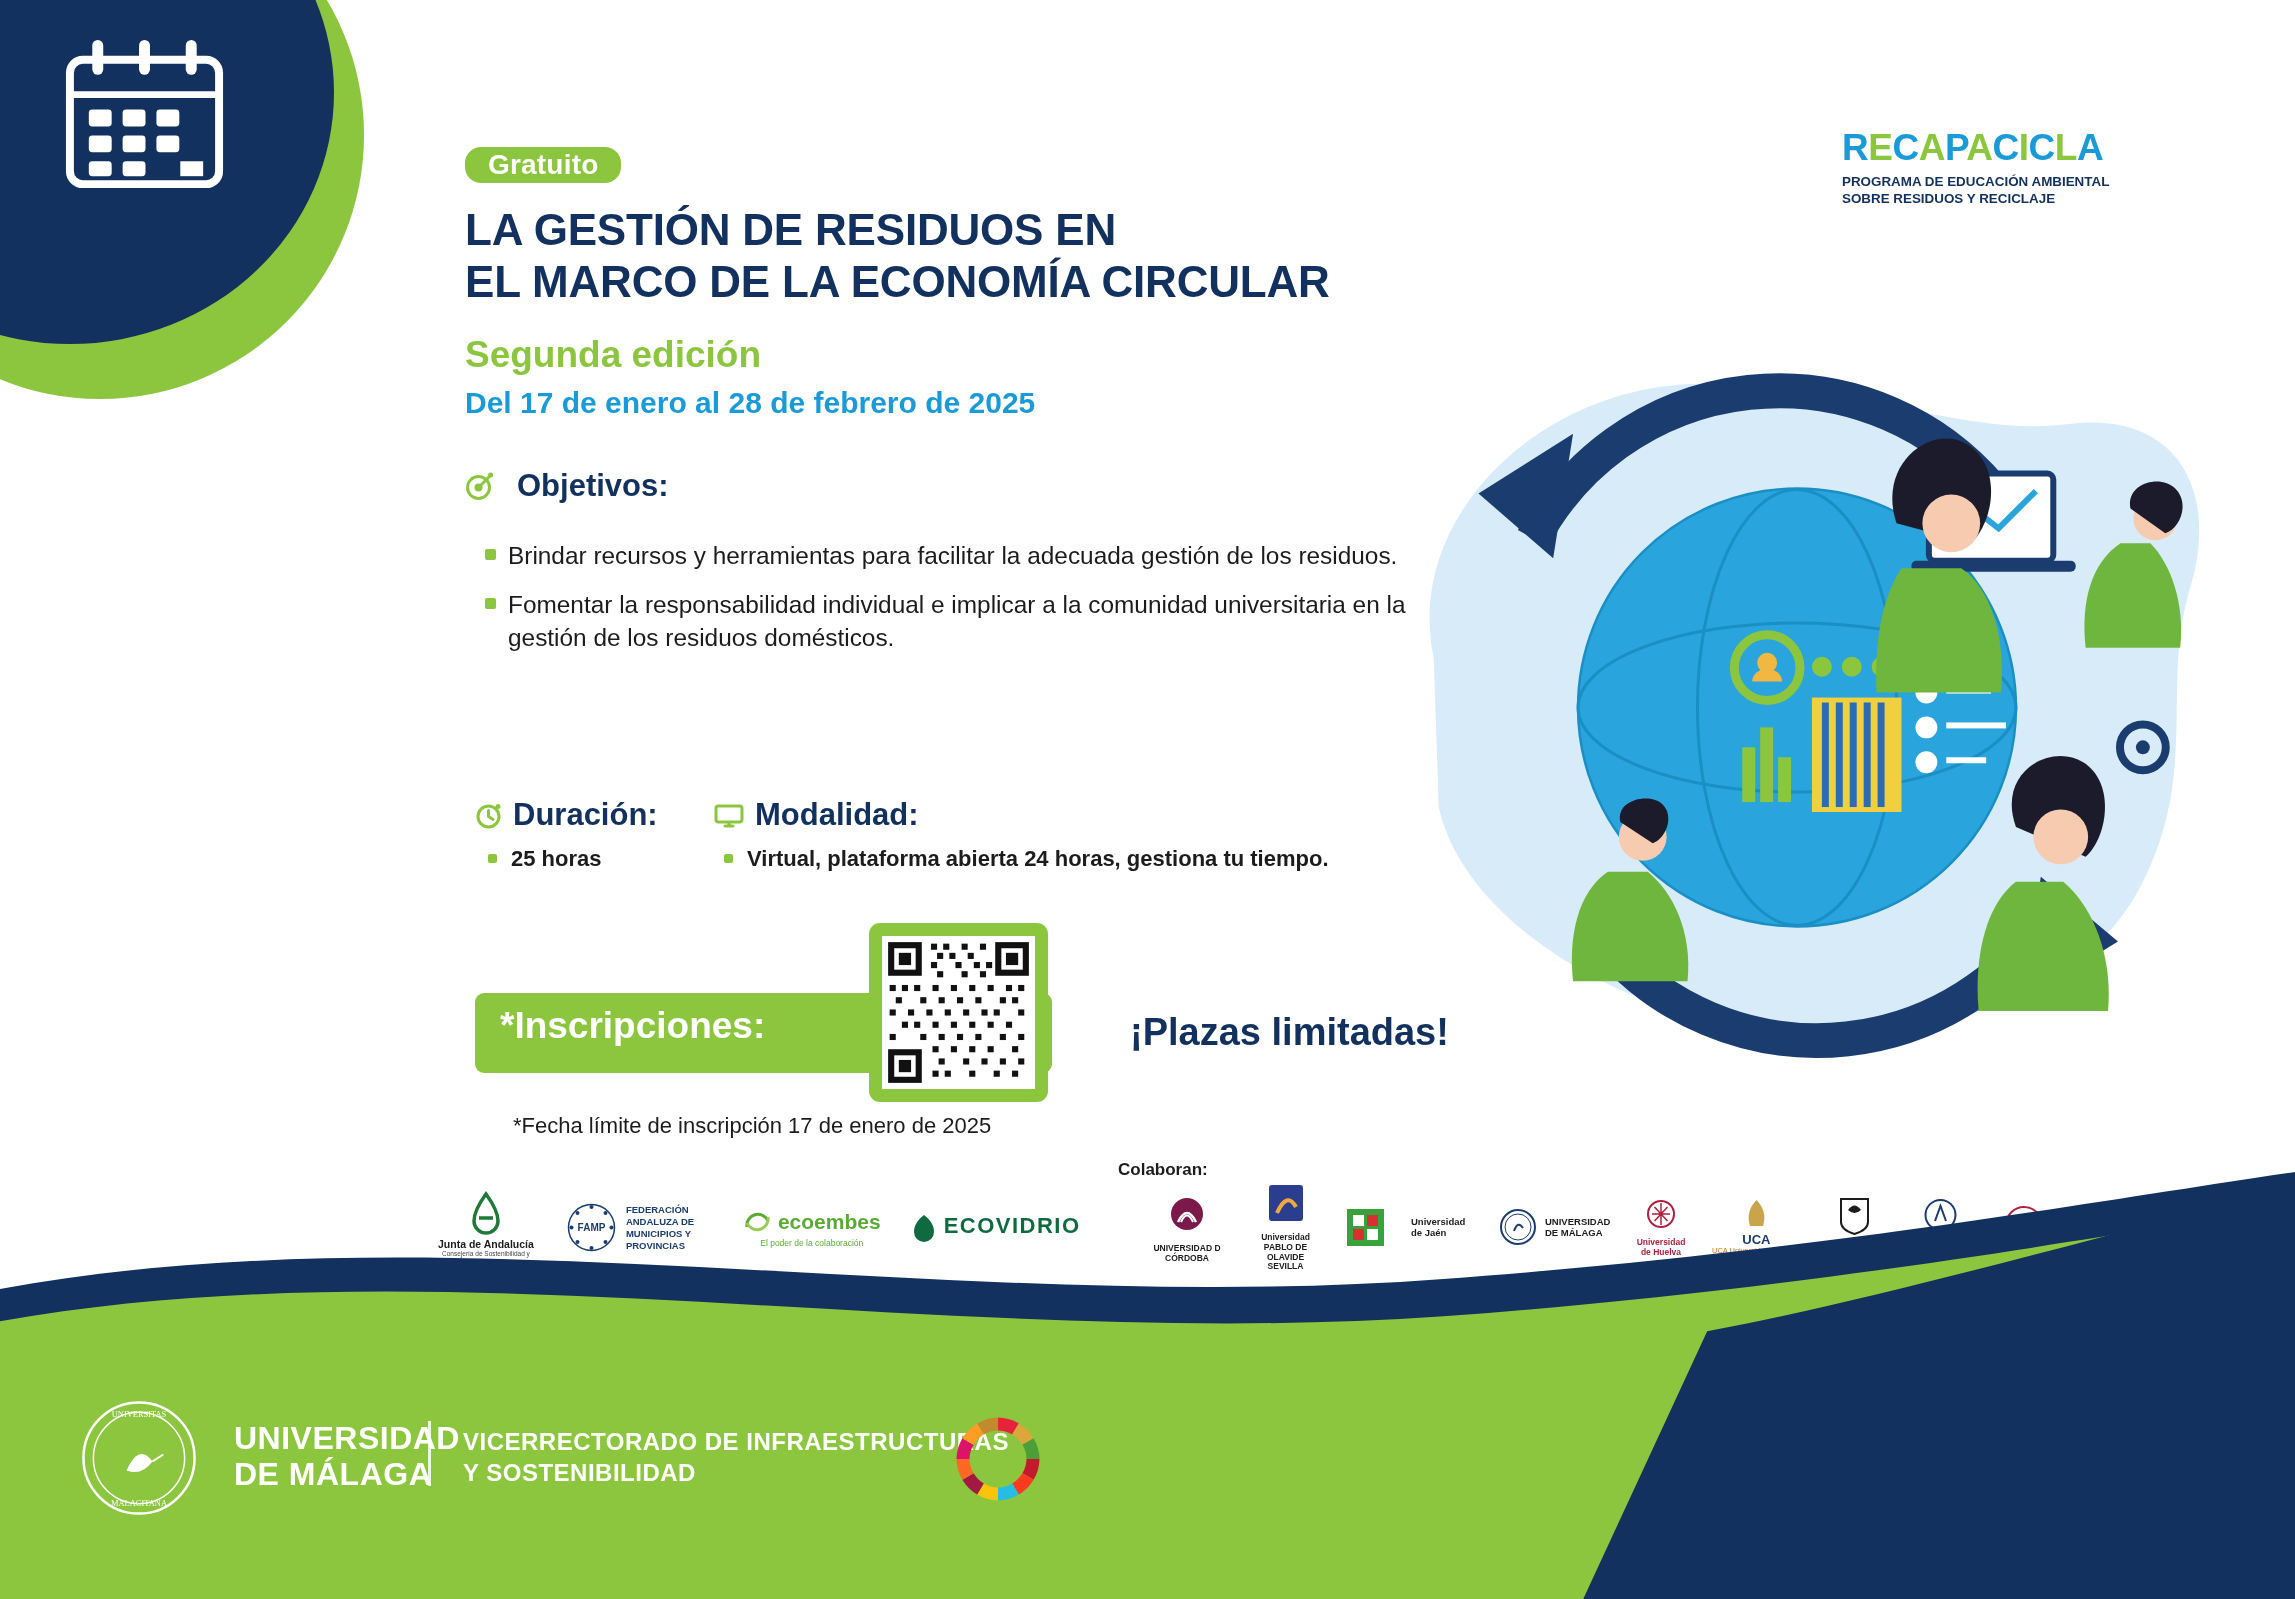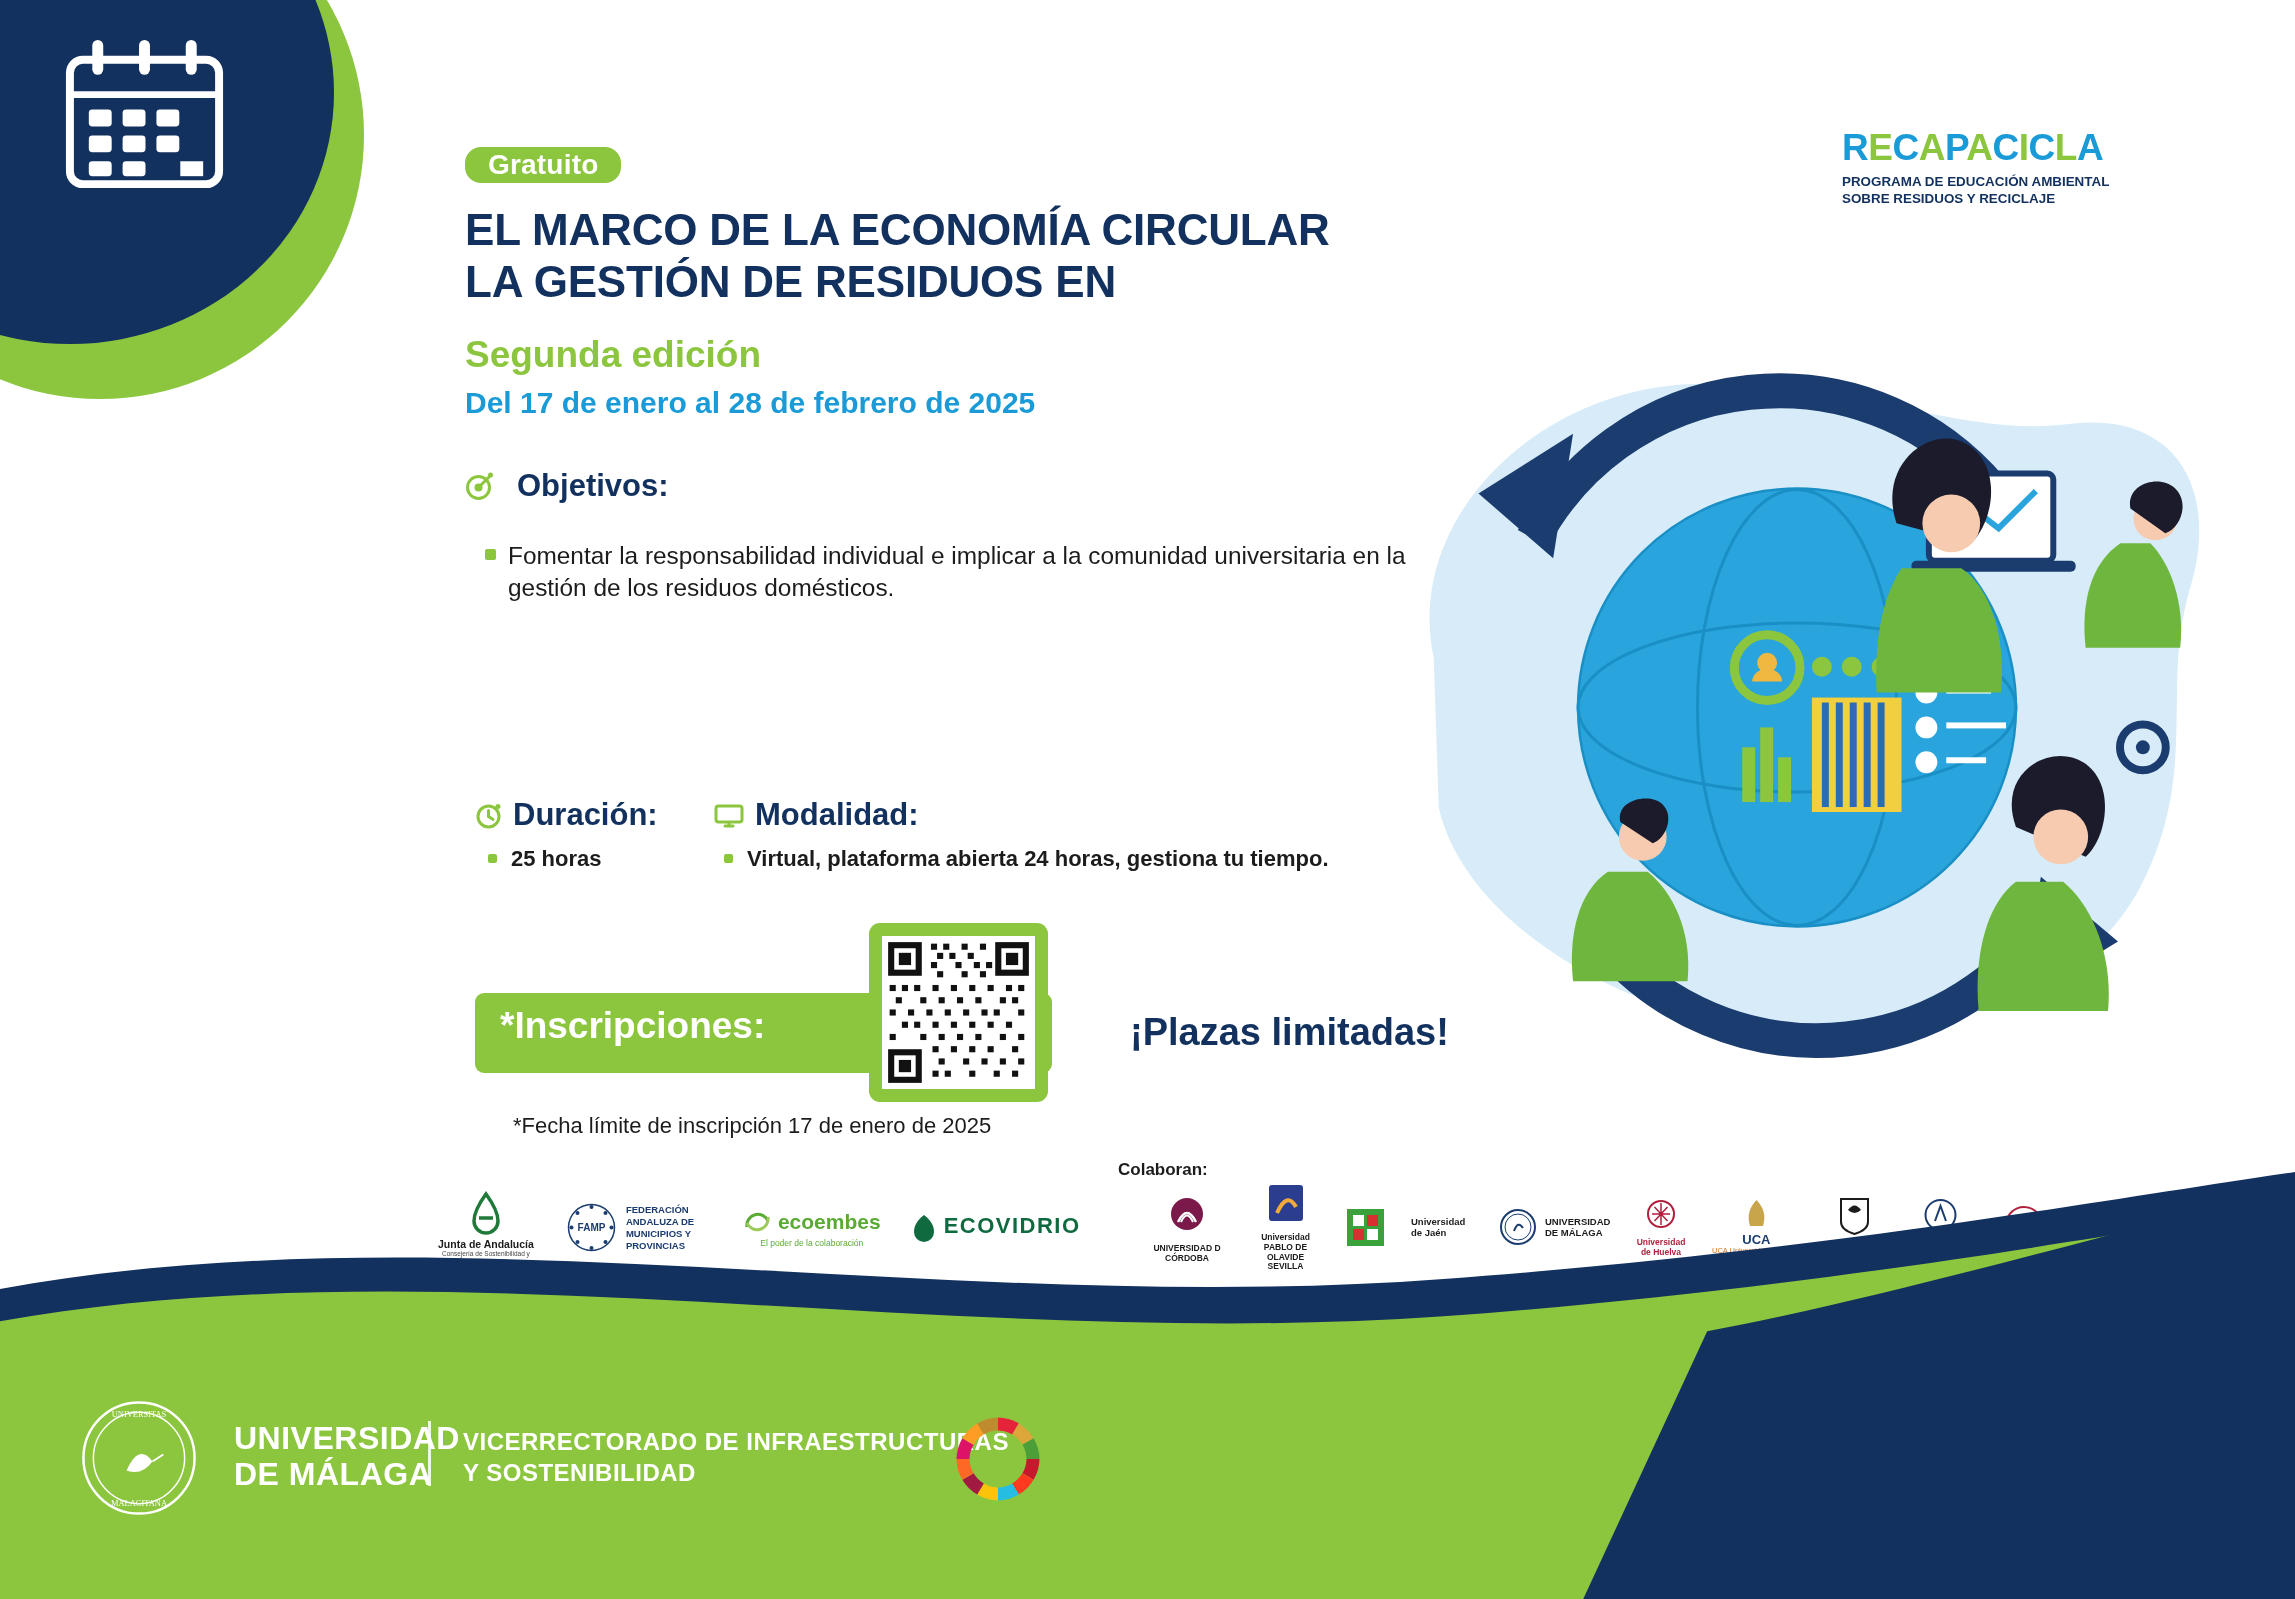--- a/index.html
+++ b/index.html
@@ -300,22 +300,22 @@
   <rect x="146" y="212" width="46" height="34" rx="7" fill="#ffffff"></rect>
   <rect x="214" y="212" width="46" height="34" rx="7" fill="#ffffff"></rect>
   <rect x="78" y="264" width="46" height="30" rx="7" fill="#ffffff"></rect>
   <rect x="146" y="264" width="46" height="30" rx="7" fill="#ffffff"></rect>
   <path d="M262 264 h46 v30 h-46 z" fill="#ffffff"></path>
 </svg>
 
 <div class="badge">Gratuito</div>
 
 <div class="title">
+  <div>LA GESTIÓN DE RESIDUOS EN</div>
   <div>EL MARCO DE LA ECONOMÍA CIRCULAR</div>
-  <div>LA GESTIÓN DE RESIDUOS EN</div>
 </div>
 
 <div class="subtitle">Segunda edición</div>
 <div class="dates">Del 17 de enero al 28 de febrero de 2025</div>
 
 <div class="recap">
   <div class="recap-word">
     <span style="color:#1a9bd7">R</span><span style="color:#8cc63f">E</span><span style="color:#1a9bd7">C</span><span style="color:#8cc63f">A</span><span style="color:#1a9bd7">P</span><span style="color:#8cc63f">A</span><span style="color:#1a9bd7">C</span><span style="color:#8cc63f">I</span><span style="color:#1a9bd7">C</span><span style="color:#8cc63f">L</span><span style="color:#1a9bd7">A</span>
   </div>
   <div class="recap-sub">
@@ -392,20 +392,24 @@
   <svg width="29" height="29" viewBox="0 0 58 58">
     <circle cx="27" cy="31" r="22" fill="none" stroke="#8cc63f" stroke-width="6"></circle>
     <circle cx="27" cy="31" r="8" fill="#8cc63f"></circle>
     <path d="M31 27 L50 8" stroke="#8cc63f" stroke-width="6" stroke-linecap="round"></path>
     <circle cx="51" cy="6" r="5" fill="#8cc63f"></circle>
   </svg>
   <span>Objetivos:</span>
 </div>
 
 <div class="bullets">
+  <div class="bullet">
+    <span class="dot"></span>
+    <span class="txt">Brindar recursos y herramientas para facilitar la adecuada gestión de los residuos.</span>
+  </div>
   <div class="bullet">
     <span class="dot"></span>
     <span class="txt">Fomentar la responsabilidad individual e implicar a la comunidad universitaria en la gestión de los residuos domésticos.</span>
   </div>
 </div>
 
 <div class="section-head" id="duracion-head">
   <svg width="27" height="27" viewBox="0 0 54 54">
     <circle cx="27" cy="29" r="21" fill="none" stroke="#8cc63f" stroke-width="6"></circle>
     <path d="M27 17 L27 29 L36 35" fill="none" stroke="#8cc63f" stroke-width="6" stroke-linecap="round"></path>

